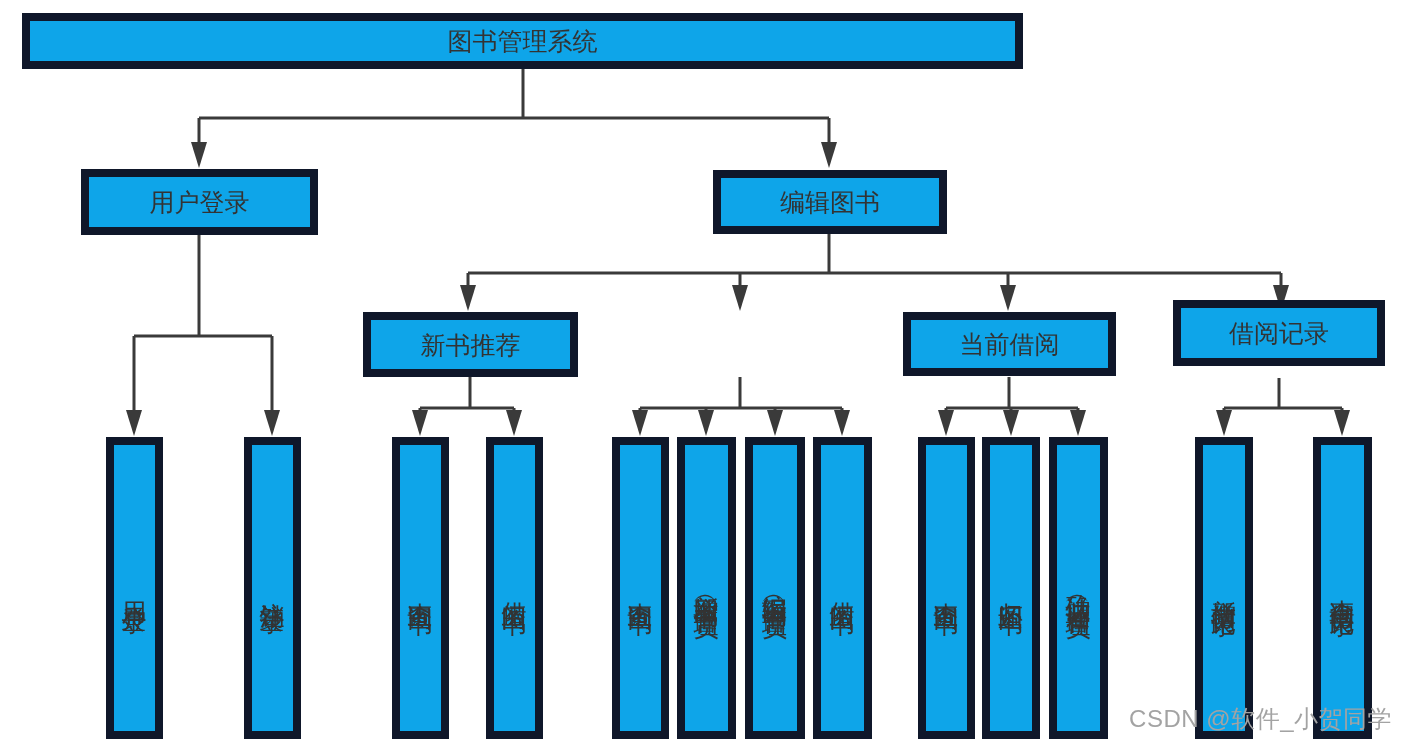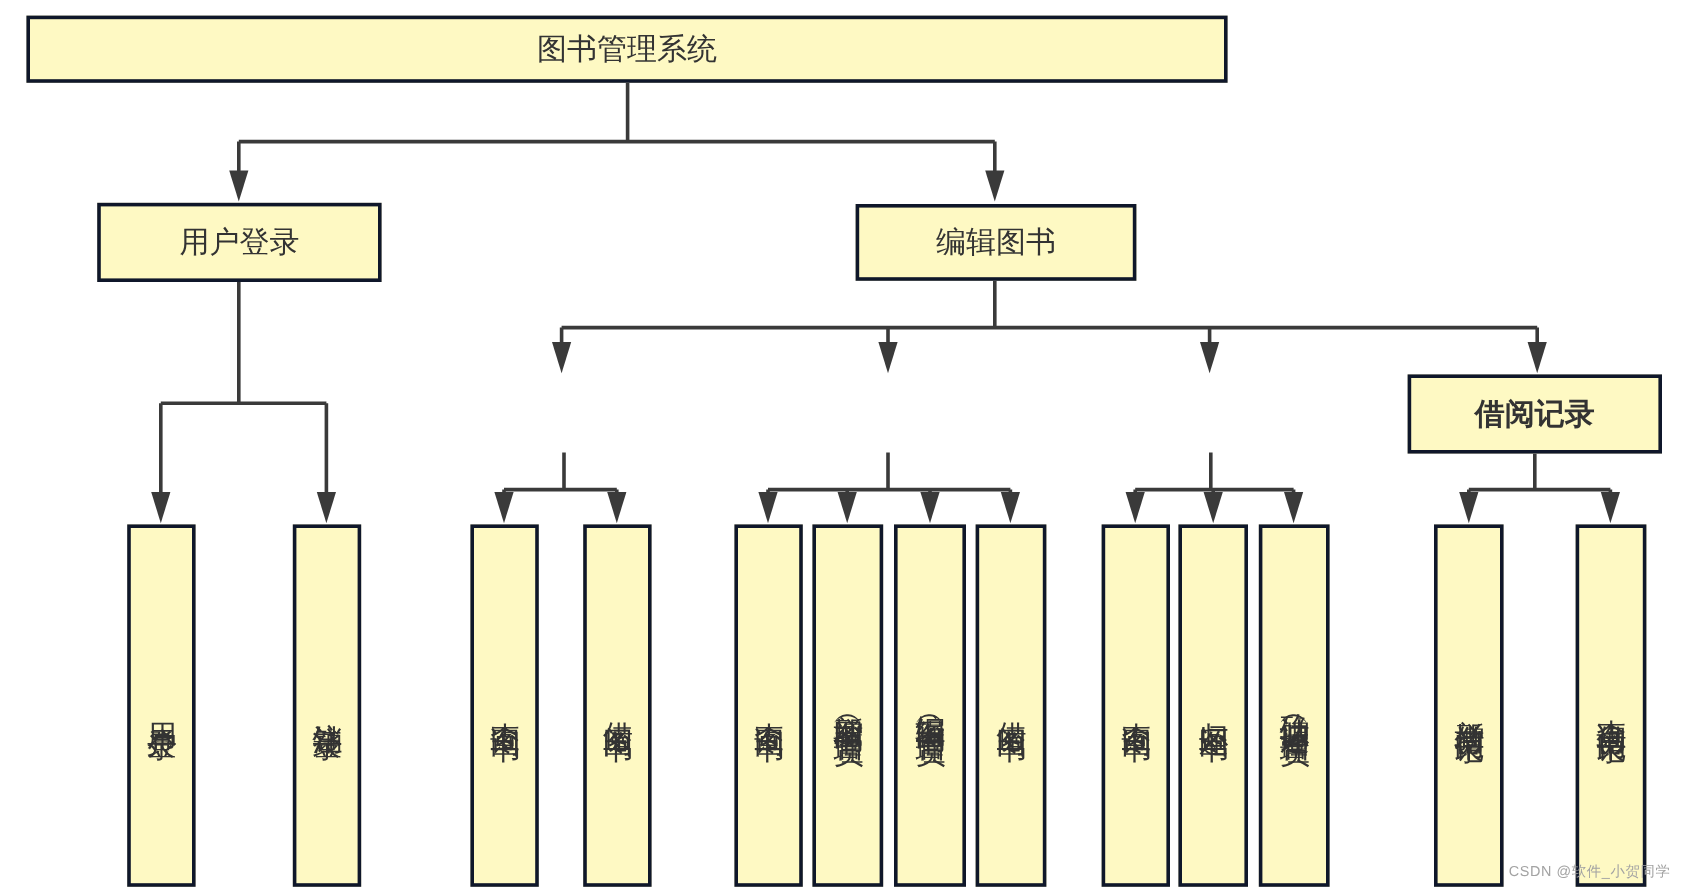--- a/index.html
+++ b/index.html
@@ -2,31 +2,31 @@
 <html><head>
 <meta charset="utf-8">
 <style>
   html,body{margin:0;padding:0;background:#ffffff;}
   .stage{
     position:relative;width:1405px;height:747px;background:#ffffff;overflow:hidden;
     font-family:"Liberation Sans","DejaVu Sans",sans-serif;
   }
   .connectors{position:absolute;left:0;top:0;}
   .node{
-    position:absolute;box-sizing:border-box;background:#fef9c3;
-    border:3px solid #0f172a;color:#333333;
+    position:absolute;box-sizing:border-box;background:#0ea5e9;
+    border:8px solid #0f172a;color:#333333;
     display:flex;align-items:center;justify-content:center;
     font-size:25px;line-height:1.2;text-align:center;white-space:nowrap;
   }
   .node.v{
     writing-mode:vertical-rl;letter-spacing:3px;font-size:25px;white-space:normal;
   }
   .watermark{
     position:absolute;right:13px;bottom:12px;
-    color:#a3a3a3;font-size:12px;letter-spacing:0.5px;
+    color:#a3a3a3;font-size:24px;letter-spacing:0.5px;
   }
 </style>
 </head>
 <body>
 
 <div class="stage">
 
   <svg class="connectors" width="1405" height="747" viewBox="0 0 1405 747" aria-hidden="true">
     <g stroke="#3a3a3a" stroke-width="3" fill="none">
 
@@ -65,21 +65,23 @@
       <polygon points="1216,410 1232,410 1224,436"></polygon>
       <polygon points="1334,410 1350,410 1342,436"></polygon>
     </g>
   </svg>
 
   <div class="node" style="left:22px;top:13px;width:1001px;height:56px;">图书管理系统</div>
 
   <div class="node" style="left:81px;top:169px;width:237px;height:66px;">用户登录</div>
   <div class="node" style="left:713px;top:170px;width:234px;height:64px;">编辑图书</div>
 
-  <div class="node" style="left:1173px;top:312px;width:212px;height:66px;font-weight:bold;">借阅记录</div>
+  <div class="node" style="left:363px;top:312px;width:215px;height:65px;">新书推荐</div>
+  <div class="node" style="left:903px;top:312px;width:213px;height:64px;">当前借阅</div>
+  <div class="node" style="left:1173px;top:300px;width:212px;height:66px;">借阅记录</div>
 
   <div class="node v" style="left:106px;top:437px;width:57px;height:302px;">用户登录</div>
   <div class="node v" style="left:244px;top:437px;width:57px;height:302px;">注销登录</div>
 
   <div class="node v" style="left:392px;top:437px;width:57px;height:302px;">查询图书</div>
   <div class="node v" style="left:486px;top:437px;width:57px;height:302px;">借阅图书</div>
 
   <div class="node v" style="left:612px;top:437px;width:57px;height:302px;">查询图书</div>
   <div class="node v" style="left:677px;top:437px;width:59px;height:302px;">新增图书（管理员）</div>
   <div class="node v" style="left:745px;top:437px;width:60px;height:302px;">编辑图书（管理员）</div>

